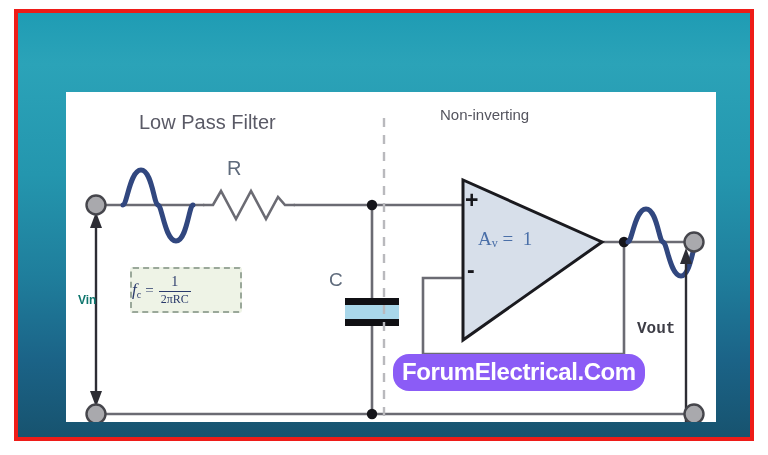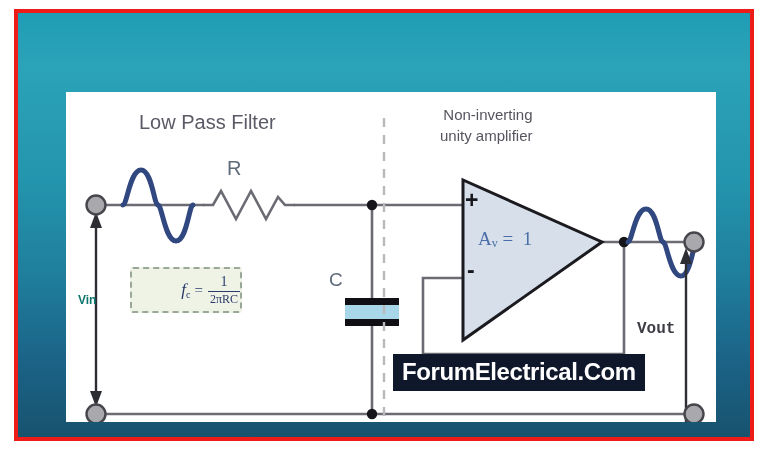--- a/index.html
+++ b/index.html
@@ -138,21 +138,21 @@
     left: 64px;
     top: 175px;
     width: 112px;
     height: 46px;
     background: #eef3e6;
     border: 2px dashed #9aa89a;
     border-radius: 3px;
     box-sizing: border-box;
     display: flex;
     align-items: center;
-    justify-content: flex-end;
+    justify-content: flex-start;
     color: #2a3a6b;
     font-family: "Liberation Serif", serif;
   }
   #formula .eq {
     display: flex;
     align-items: center;
     font-size: 15px;
     line-height: 1;
   }
   #formula .fc {
@@ -182,28 +182,29 @@
   #formula .den {
     font-size: 12px;
     padding: 1px 2px 0 2px;
     border-top: 1.4px solid #2a3a6b;
   }
   
   #watermark {
     position: absolute;
     left: 327px;
     top: 262px;
-    background: #0f172a;
+    background: #8b5cf6;
     padding: 4px 9px 5px 9px;
     color: #ffffff;
     font-size: 24px;
     font-weight: bold;
     letter-spacing: -0.4px;
     font-family: "Liberation Sans", sans-serif;
     white-space: nowrap;
+    border-radius: 16px;
   }
 </style>
 </head>
 <body>
 
 <div id="root">
 
   <div id="frame">
 
 
@@ -267,21 +268,21 @@
           <circle cx="30" cy="113" r="9.5" fill="#a9a9ad" stroke="#46464c" stroke-width="2.4"></circle>
           <circle cx="30" cy="322" r="9.5" fill="#a9a9ad" stroke="#46464c" stroke-width="2.4"></circle>
           <circle cx="628" cy="150" r="9.5" fill="#a9a9ad" stroke="#46464c" stroke-width="2.4"></circle>
           <circle cx="628" cy="322" r="9.5" fill="#a9a9ad" stroke="#46464c" stroke-width="2.4"></circle>
         </g>
 
       </svg>
 
       <div class="lbl" id="lbl-lpf">Low Pass Filter</div>
 
-      <div class="lbl" id="lbl-amp"><span>Non-inverting</span><br><span>unity amplifier</span></div>
+      <div class="lbl" id="lbl-amp"><span>Non-inverting</span><br></div>
 
       <div class="lbl" id="lbl-R">R</div>
 
       <div class="lbl" id="lbl-C">C</div>
 
       <div class="lbl" id="lbl-vin">Vin</div>
 
       <div class="lbl" id="lbl-vout">Vout</div>
 
       <div class="lbl" id="lbl-plus">+</div>

